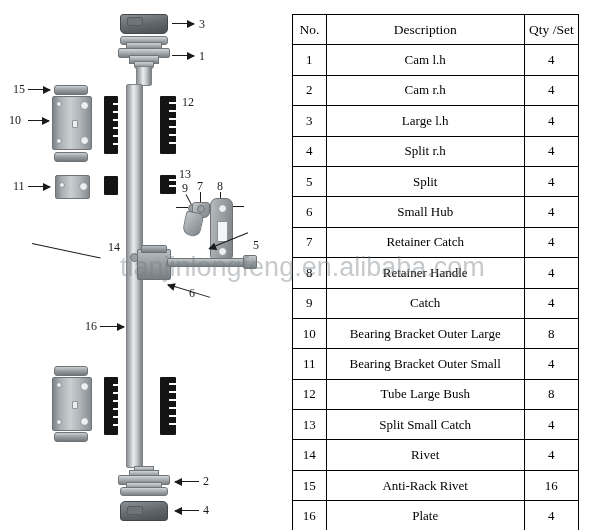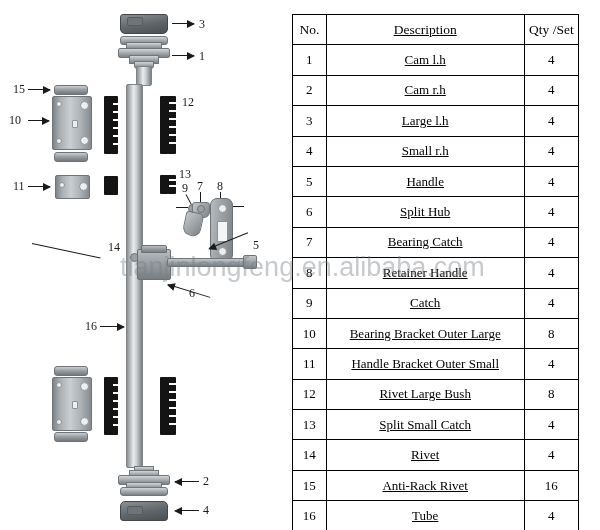--- a/index.html
+++ b/index.html
@@ -89,21 +89,21 @@
 
   
   #table-wrap{position:absolute;left:292px;top:14px;width:287px;}
   table{border-collapse:collapse;width:287px;}
   td,th{
     border:1px solid #000000;font-family:"Liberation Serif",serif;
     font-size:13px;color:#000;text-align:center;vertical-align:middle;
     height:29.4px;padding:0;font-weight:normal;
   }
   .c-no{width:33px;}
-  .c-desc{width:200px;text-decoration:underline;}
+  .c-desc{width:200px;}
   .c-qty{width:54px;}
   thead td{font-size:13.5px;}
 </style>
 </head>
 <body>
 
 <div id="root">
 
   <div id="diagram">
 
@@ -276,80 +276,80 @@
             <td class="c-desc">Cam r.h</td>
             <td class="c-qty">4</td>
           </tr>
           <tr>
             <td class="c-no">3</td>
             <td class="c-desc">Large l.h</td>
             <td class="c-qty">4</td>
           </tr>
           <tr>
             <td class="c-no">4</td>
-            <td class="c-desc">Small r.h</td>
+            <td class="c-desc">Split r.h</td>
             <td class="c-qty">4</td>
           </tr>
           <tr>
             <td class="c-no">5</td>
-            <td class="c-desc">Handle</td>
+            <td class="c-desc">Split</td>
             <td class="c-qty">4</td>
           </tr>
           <tr>
             <td class="c-no">6</td>
-            <td class="c-desc">Split Hub</td>
+            <td class="c-desc">Small Hub</td>
             <td class="c-qty">4</td>
           </tr>
           <tr>
             <td class="c-no">7</td>
-            <td class="c-desc">Bearing Catch</td>
+            <td class="c-desc">Retainer Catch</td>
             <td class="c-qty">4</td>
           </tr>
           <tr>
             <td class="c-no">8</td>
             <td class="c-desc">Retainer Handle</td>
             <td class="c-qty">4</td>
           </tr>
           <tr>
             <td class="c-no">9</td>
             <td class="c-desc">Catch</td>
             <td class="c-qty">4</td>
           </tr>
           <tr>
             <td class="c-no">10</td>
             <td class="c-desc">Bearing Bracket Outer Large</td>
             <td class="c-qty">8</td>
           </tr>
           <tr>
             <td class="c-no">11</td>
-            <td class="c-desc">Handle Bracket Outer Small</td>
+            <td class="c-desc">Bearing Bracket Outer Small</td>
             <td class="c-qty">4</td>
           </tr>
           <tr>
             <td class="c-no">12</td>
-            <td class="c-desc">Rivet Large Bush</td>
+            <td class="c-desc">Tube Large Bush</td>
             <td class="c-qty">8</td>
           </tr>
           <tr>
             <td class="c-no">13</td>
             <td class="c-desc">Split Small Catch</td>
             <td class="c-qty">4</td>
           </tr>
           <tr>
             <td class="c-no">14</td>
             <td class="c-desc">Rivet</td>
             <td class="c-qty">4</td>
           </tr>
           <tr>
             <td class="c-no">15</td>
             <td class="c-desc">Anti-Rack Rivet</td>
             <td class="c-qty">16</td>
           </tr>
           <tr>
             <td class="c-no">16</td>
-            <td class="c-desc">Tube</td>
+            <td class="c-desc">Plate</td>
             <td class="c-qty">4</td>
           </tr>
         </tbody>
     </table>
   </div>
 
 </div>
 
 </body></html>

